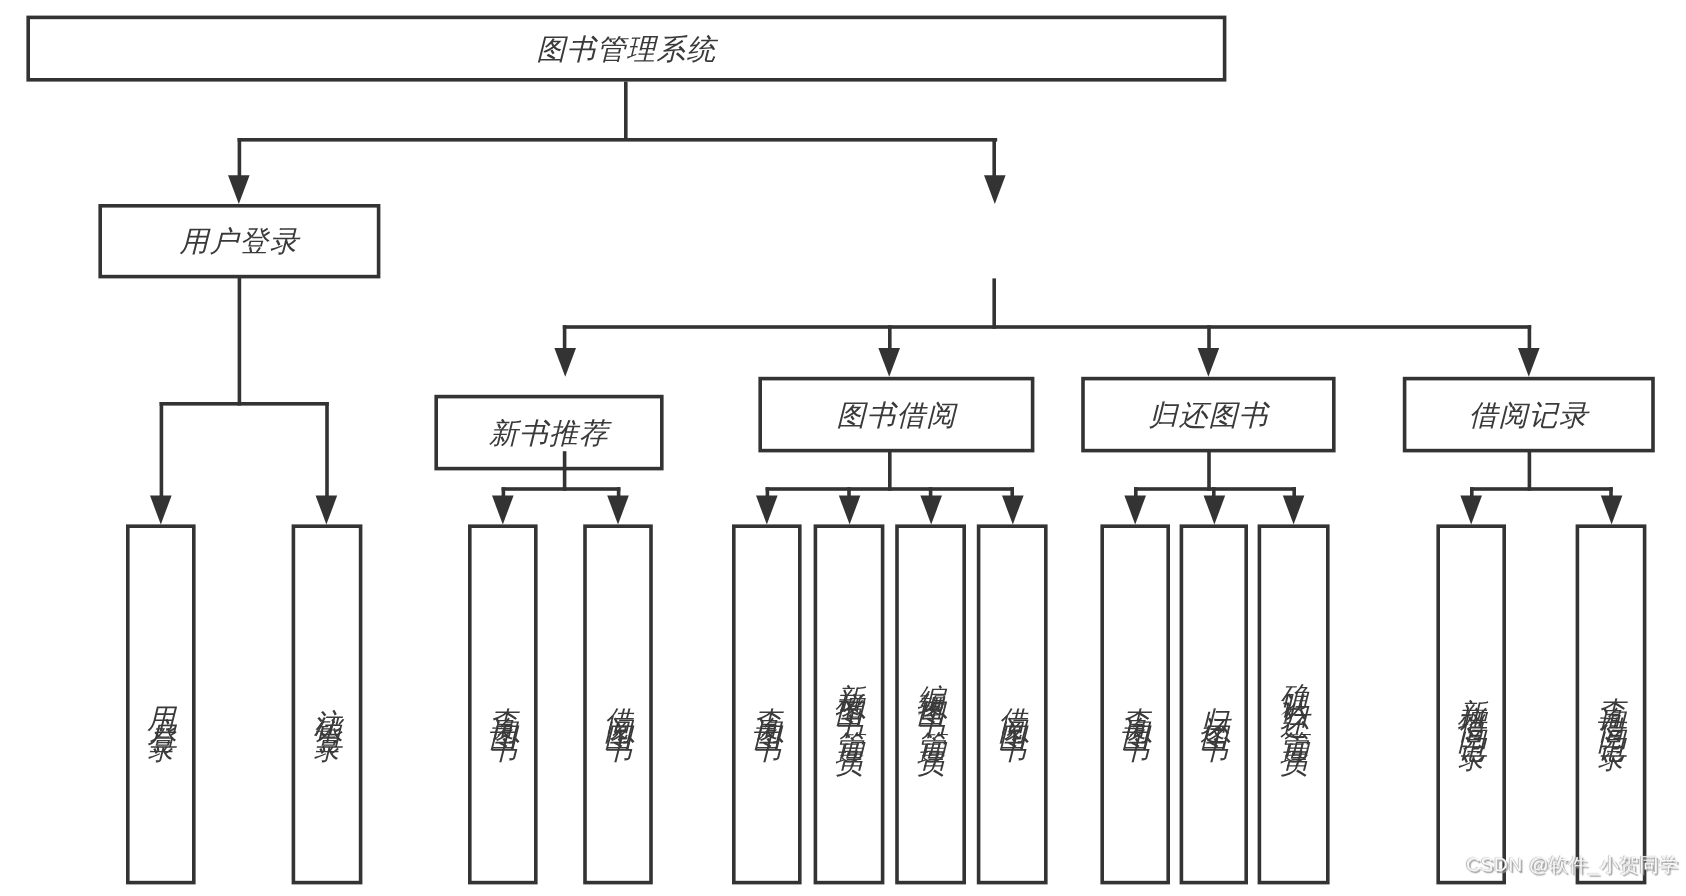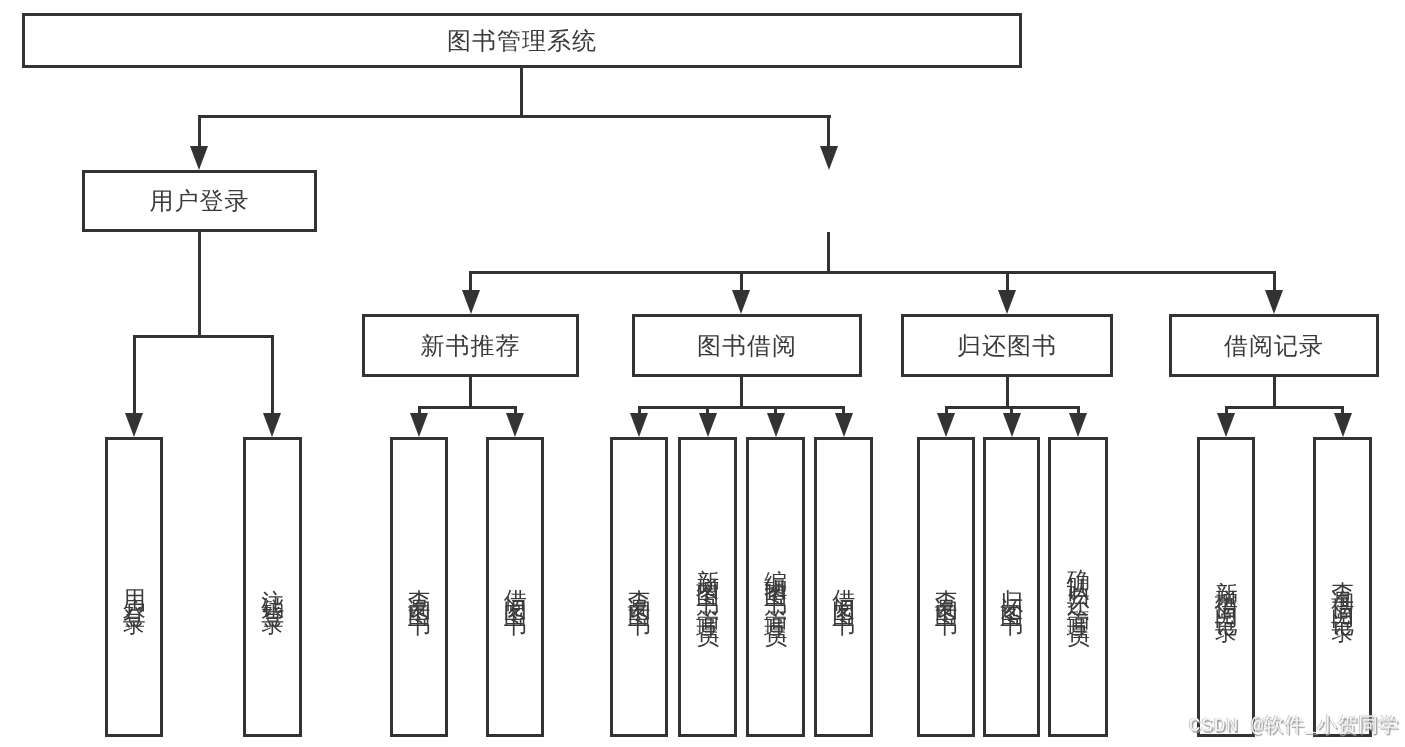--- a/index.html
+++ b/index.html
@@ -9,21 +9,21 @@
     width:1405px;height:747px;
     background:var(--background,#ffffff);
     font-family:"Liberation Sans",sans-serif;
     overflow:hidden;
   }
   .box{
     position:absolute;
     box-sizing:border-box;
     border:3px solid var(--line,#333333);
     background:var(--background,#ffffff);
-    display:flex;align-items:center;justify-content:center;
+    display:flex;align-items:center;justify-content:center;font-style:italic;
   }
   .hlabel{
     font-size:24px;
     color:var(--text,#3a3a3a);
     letter-spacing:1px;
     white-space:nowrap;
   }
   .vlabel{
     writing-mode:vertical-rl;
     text-orientation:mixed;
@@ -36,44 +36,43 @@
   .hline{position:absolute;height:3px;background:var(--line,#333333);}
   .ah{
     position:absolute;width:0;height:0;
     border-left:9px solid transparent;
     border-right:9px solid transparent;
     border-top:24px solid var(--line,#333333);
   }
   .watermark{
     position:absolute;
     top:711px;right:6px;
-    font-size:20px;
+    font-size:16px;
     letter-spacing:0.5px;
     color:var(--watermark_text,#f8f8f8);
     text-shadow:1.5px 1.5px 1px var(--watermark_shadow,#9b9b9b),
                 -0.5px -0.5px 1px var(--watermark_shadow,#9b9b9b);
     white-space:nowrap;
-    font-family:Liberation Mono, monospace;
   }
 </style>
 </head>
 <body>
 
 <div class="canvas">
 
   <div class="box" style="left:22px;top:13px;width:1000px;height:55px">
     <span class="hlabel">图书管理系统</span>
   </div>
 
   <div class="box" style="left:82px;top:170px;width:235px;height:62px">
     <span class="hlabel">用户登录</span>
   </div>
 
 
-  <div class="box" style="left:362px;top:314px;width:217px;height:63px">
+  <div class="box" style="left:362px;top:329px;width:191px;height:63px">
     <span class="hlabel">新书推荐</span>
   </div>
 
   <div class="box" style="left:632px;top:314px;width:230px;height:63px">
     <span class="hlabel">图书借阅</span>
   </div>
 
   <div class="box" style="left:901px;top:314px;width:212px;height:63px">
     <span class="hlabel">归还图书</span>
   </div>

